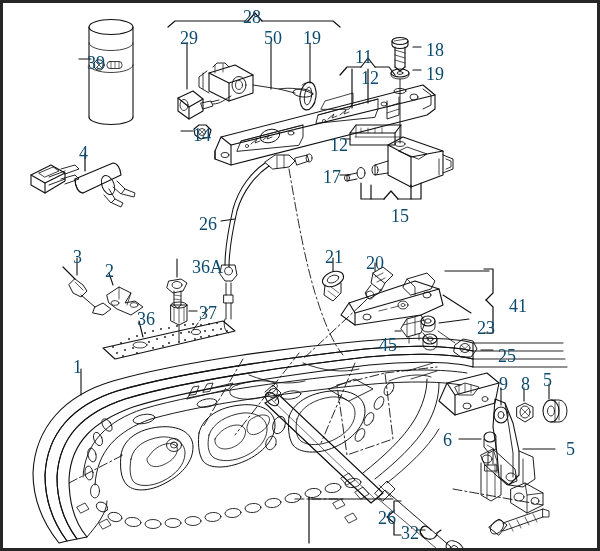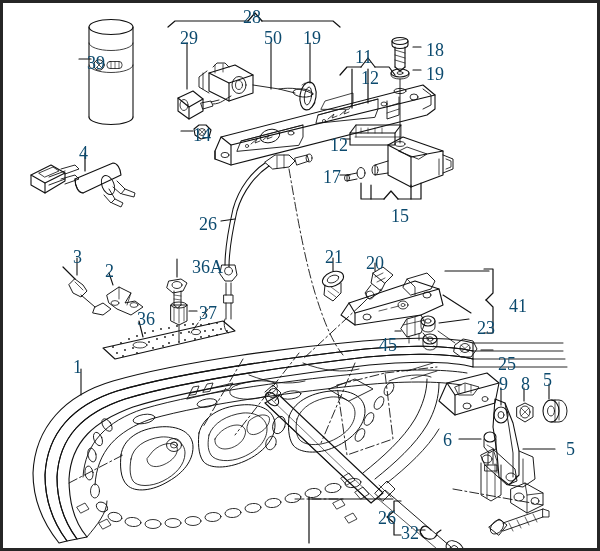--- a/index.html
+++ b/index.html
@@ -640,21 +640,21 @@
   <div class="lbl" style="left:76px;  top:141px;">4</div>
   <div class="lbl" style="left:196px; top:212px;">26</div>
   <div class="lbl" style="left:70px;  top:245px;">3</div>
   <div class="lbl" style="left:102px; top:259px;">2</div>
   <div class="lbl" style="left:161px; top:255px;margin-left:28px;">36A</div>
   <div class="lbl" style="left:322px; top:245px;">21</div>
   <div class="lbl" style="left:363px; top:251px;">20</div>
   <div class="lbl" style="left:506px; top:294px;">41</div>
   <div class="lbl" style="left:474px; top:316px;">23</div>
   <div class="lbl" style="left:376px; top:333px;">45</div>
-  <div class="lbl" style="left:495px; top:352px;">25</div>
+  <div class="lbl" style="left:495px; top:344px;">25</div>
   <div class="lbl" style="left:196px; top:301px;">37</div>
   <div class="lbl" style="left:134px; top:307px;">36</div>
   <div class="lbl" style="left:70px;  top:355px;">1</div>
   <div class="lbl" style="left:496px; top:372px;">9</div>
   <div class="lbl" style="left:518px; top:372px;">8</div>
   <div class="lbl" style="left:540px; top:368px;">5</div>
   <div class="lbl" style="left:440px; top:428px;">6</div>
   <div class="lbl" style="left:563px; top:437px;">5</div>
   <div class="lbl" style="left:375px; top:506px;">26</div>
   <div class="lbl" style="left:398px; top:521px;">32</div>

